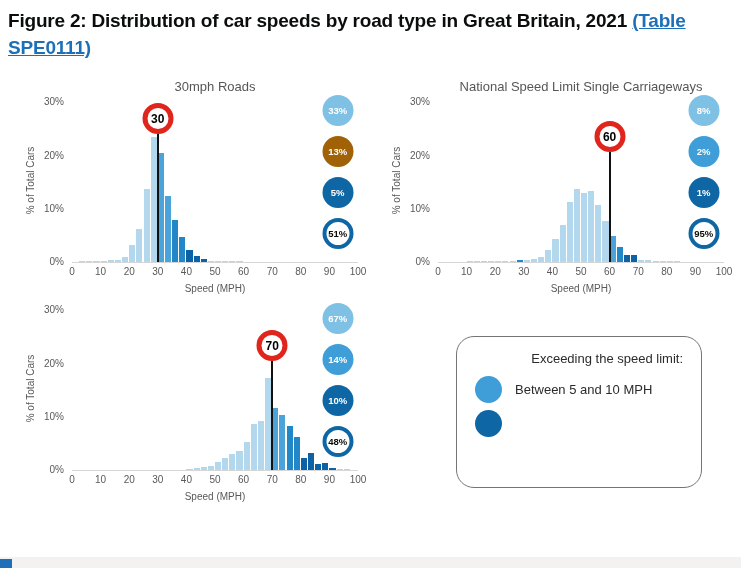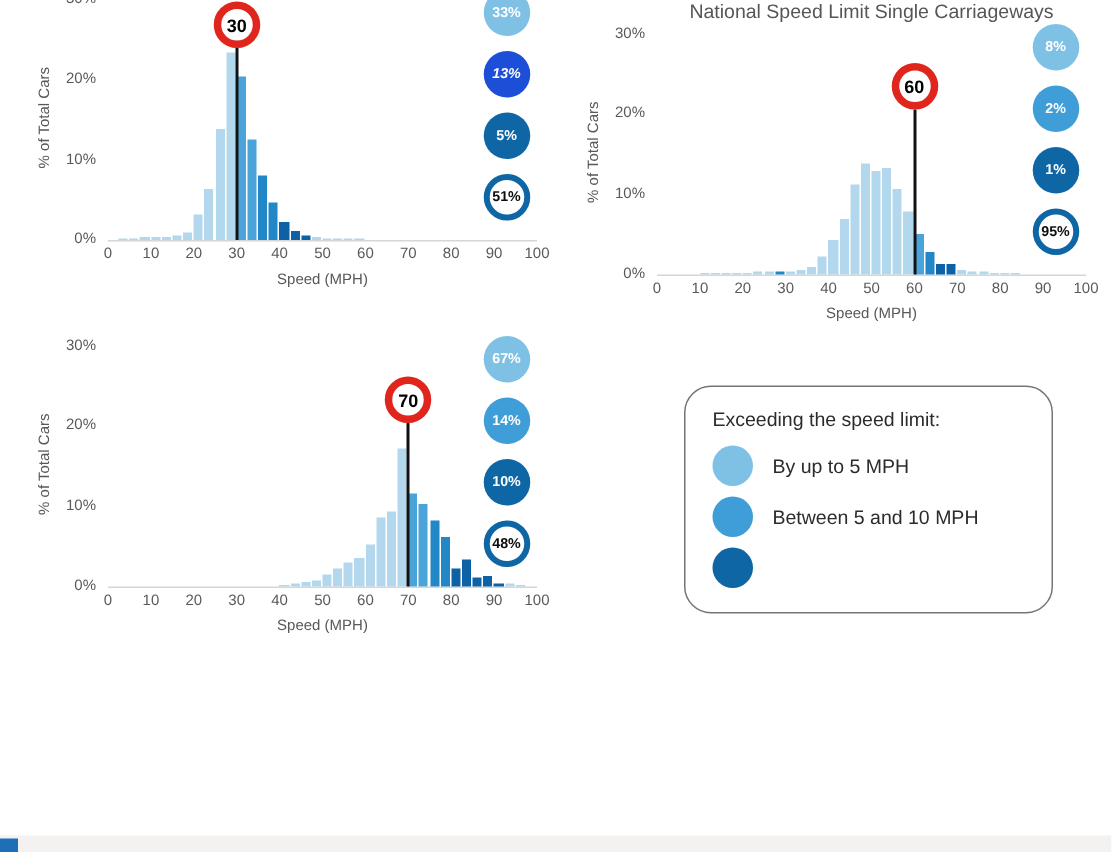--- a/index.html
+++ b/index.html
@@ -31,34 +31,39 @@
   .bubble{width:31px;height:31px;box-sizing:border-box;border-radius:50%;
           display:flex;align-items:center;justify-content:center;
           font-size:9.5px;font-weight:bold;color:#fff;}
   .bubble.total{background:#fff;color:#0b0c0c;}
   .xticks{position:relative;margin-left:64px;height:15px;margin-top:3px;}
   .xtick{position:absolute;transform:translateX(-50%);font-size:10px;color:#595959;top:0;}
   .xtitle{margin-left:64px;text-align:center;font-size:10px;color:#595959;margin-top:2px;}
   .legend-cell{display:flex;}
   .legend{box-sizing:border-box;width:246px;margin:26px 0 0 82px;border:1.5px solid #757575;
           border-radius:18px;padding:14px 18px 16px 18px;height:152px;}
-  .legend-title{font-size:13px;color:#2b2b2b;text-align:left;margin-bottom:10px;}
+  .legend-title{font-size:13px;color:#2b2b2b;text-align:right;margin-bottom:10px;}
   .legend-item{display:flex;align-items:center;gap:13px;margin-bottom:7px;}
   .swatch{width:27px;height:27px;box-sizing:border-box;border-radius:50%;flex:none;}
   .legend-label{font-size:13px;color:#2b2b2b;}
   .bottom-strip{position:absolute;left:0;bottom:0;width:741px;height:11px;background:#f3f2f1;}
   .blue-chip{position:absolute;left:0;bottom:0;width:12px;height:9px;background:#1d70b8;}
 </style>
 </head>
 <body>
 
 <div>
+  <div class="heading">
+    <span>Figure 2: Distribution of car speeds by road type in Great Britain, 2021</span>
+    <a href="#">(Table SPE0111)</a>
+  </div>
 
   <div class="grid">
     <div class="chart" id="chart-0">
+        <div class="chart-title">30mph Roads</div>
         <div class="chart-row">
           <div class="ygut">
             <div class="ylab">% of Total Cars</div>
             <div class="ytick" style="top: 154px;">0%</div>
             <div class="ytick" style="top: 100.667px;">10%</div>
             <div class="ytick" style="top: 47.3333px;">20%</div>
             <div class="ytick" style="top: -6px;">30%</div>
           </div>
           <div class="plot">
             <div class="bar" style="left: 2.5%; height: 1px; background: rgb(179, 215, 236);"></div>
@@ -81,21 +86,21 @@
             <div class="bar" style="left: 45%; height: 3.2px; background: rgb(13, 98, 166);"></div>
             <div class="bar" style="left: 47.5%; height: 1.6px; background: rgb(179, 215, 236);"></div>
             <div class="bar" style="left: 50%; height: 1.06667px; background: rgb(179, 215, 236);"></div>
             <div class="bar" style="left: 52.5%; height: 1px; background: rgb(179, 215, 236);"></div>
             <div class="bar" style="left: 55%; height: 1.06667px; background: rgb(179, 215, 236);"></div>
             <div class="bar" style="left: 57.5%; height: 1px; background: rgb(179, 215, 236);"></div>
             <div class="limit-line" style="left: 30%; height: 80%;"></div>
             <div class="sign" style="left: 30%; bottom: 80%;">30</div>
             <div class="bubbles">
               <div class="bubble" style="background: rgb(127, 193, 229);">33%</div>
-              <div class="bubble" style="background: #1d4ed8; font-style: italic;">13%</div>
+              <div class="bubble" style="background: #a16207;">13%</div>
               <div class="bubble" style="background: rgb(15, 102, 164);">5%</div>
               <div class="bubble total" style="border: 4px solid rgb(15, 102, 164);">51%</div>
             </div>
           </div>
         </div>
         <div class="xticks">
           <span class="xtick" style="left: 0%;">0</span>
           <span class="xtick" style="left: 10%;">10</span>
           <span class="xtick" style="left: 20%;">20</span>
           <span class="xtick" style="left: 30%;">30</span>
@@ -232,24 +237,20 @@
           <span class="xtick" style="left: 100%;">100</span>
         </div>
         <div class="xtitle">Speed (MPH)</div>
       </div>
 
     <div class="legend-cell">
       <div class="legend">
         <div class="legend-title">Exceeding the speed limit:</div>
         <div id="legend-items">
             <div class="legend-item">
-              <div class="swatch" style="background: rgb(127, 193, 229);"></div>
-              <span class="legend-label">By up to 5 MPH</span>
-            </div>
-            <div class="legend-item">
               <div class="swatch" style="background: rgb(63, 157, 215);"></div>
               <span class="legend-label">Between 5 and 10 MPH</span>
             </div>
             <div class="legend-item">
               <div class="swatch" style="background: rgb(15, 102, 164);"></div>
             </div>
           </div>
       </div>
     </div>
   </div>

